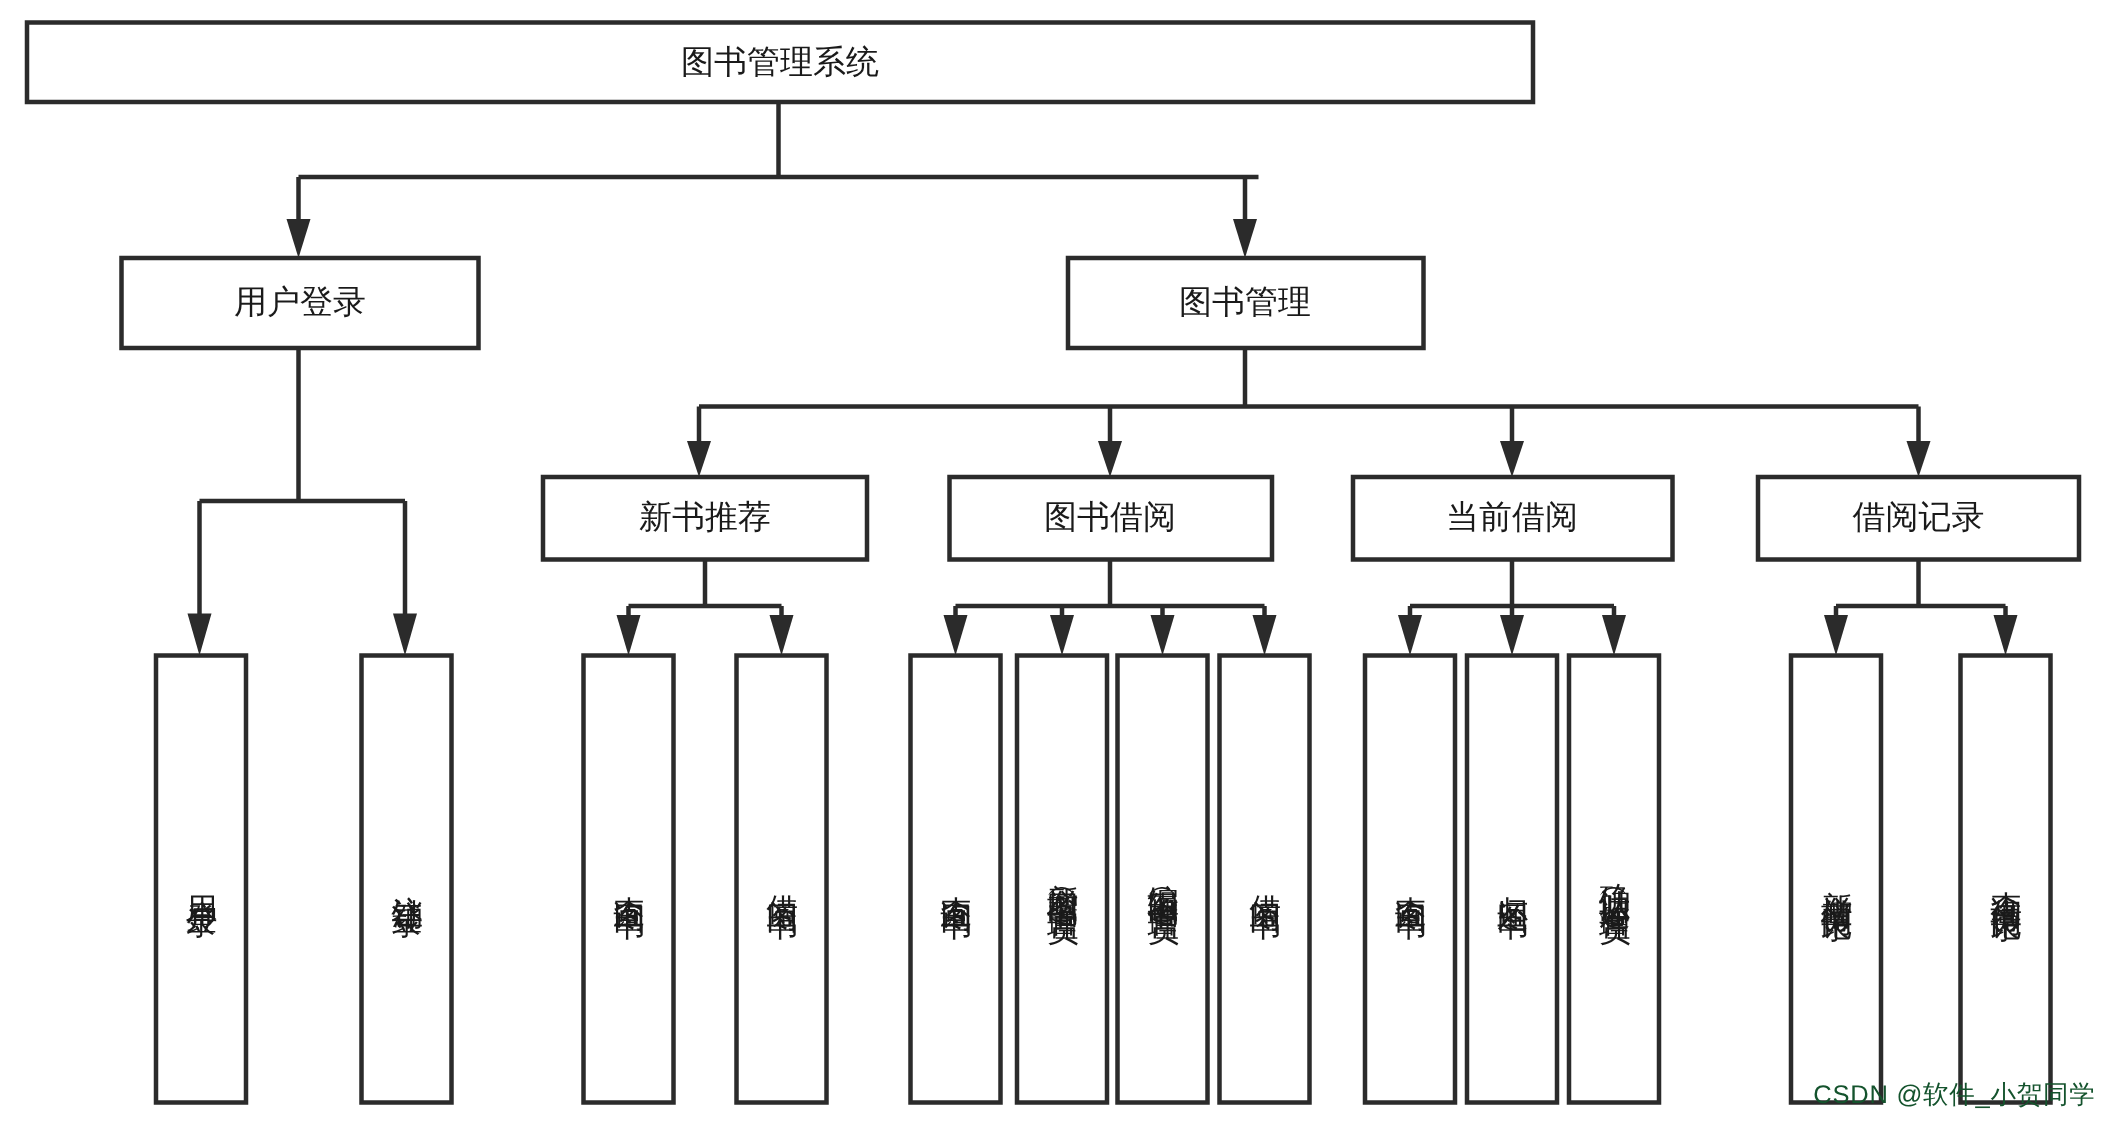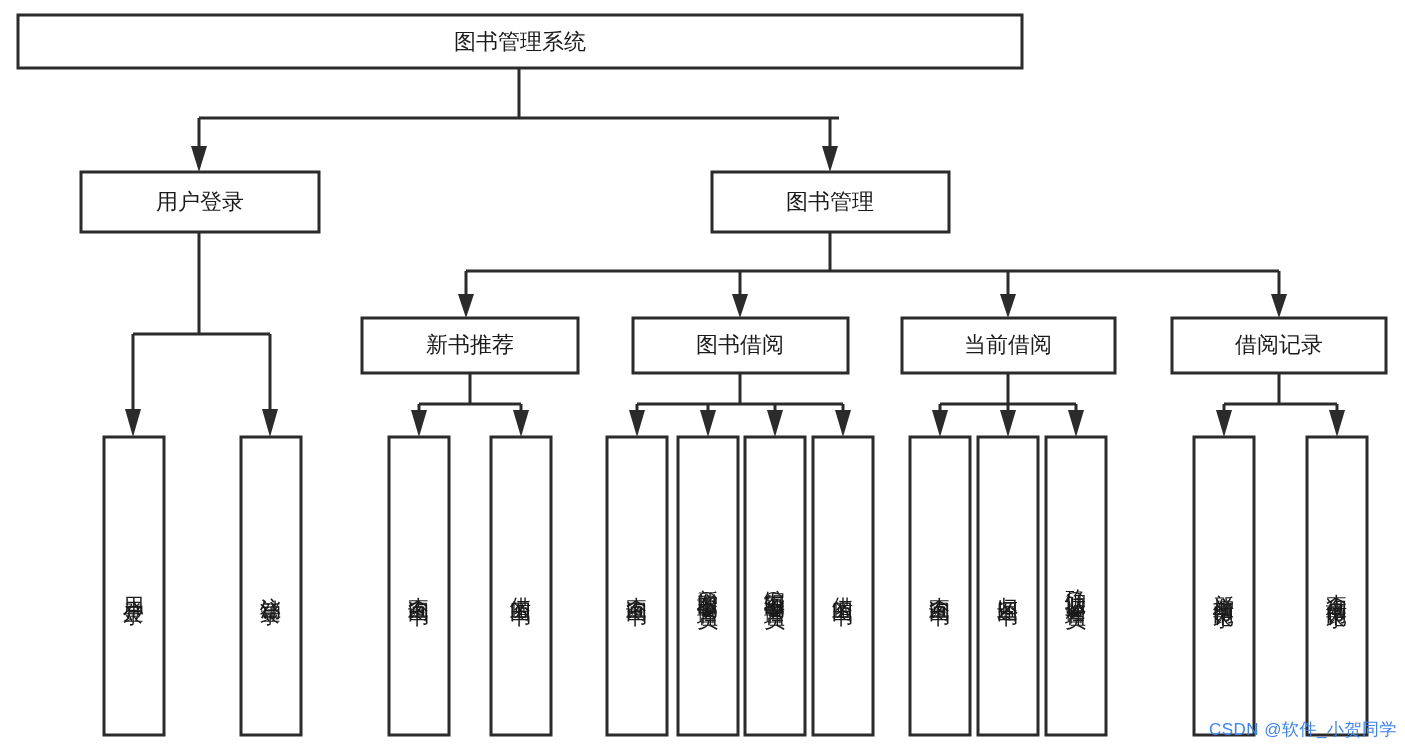--- a/index.html
+++ b/index.html
@@ -57,21 +57,21 @@
     letter-spacing: 3px;
     dominant-baseline: central;
     text-anchor: middle;
   }
   .watermark {
     position: absolute;
     right: 8px;
     bottom: 6px;
     font-family: "Liberation Sans", "DejaVu Sans", sans-serif;
     font-size: 17px;
-    color: #3b82f6;
+    color: #14532d;
     white-space: nowrap;
     letter-spacing: 0.5px;
     pointer-events: none;
   }
 </style>
 </head>
 <body>
 
 <div id="diagram-root">
 

